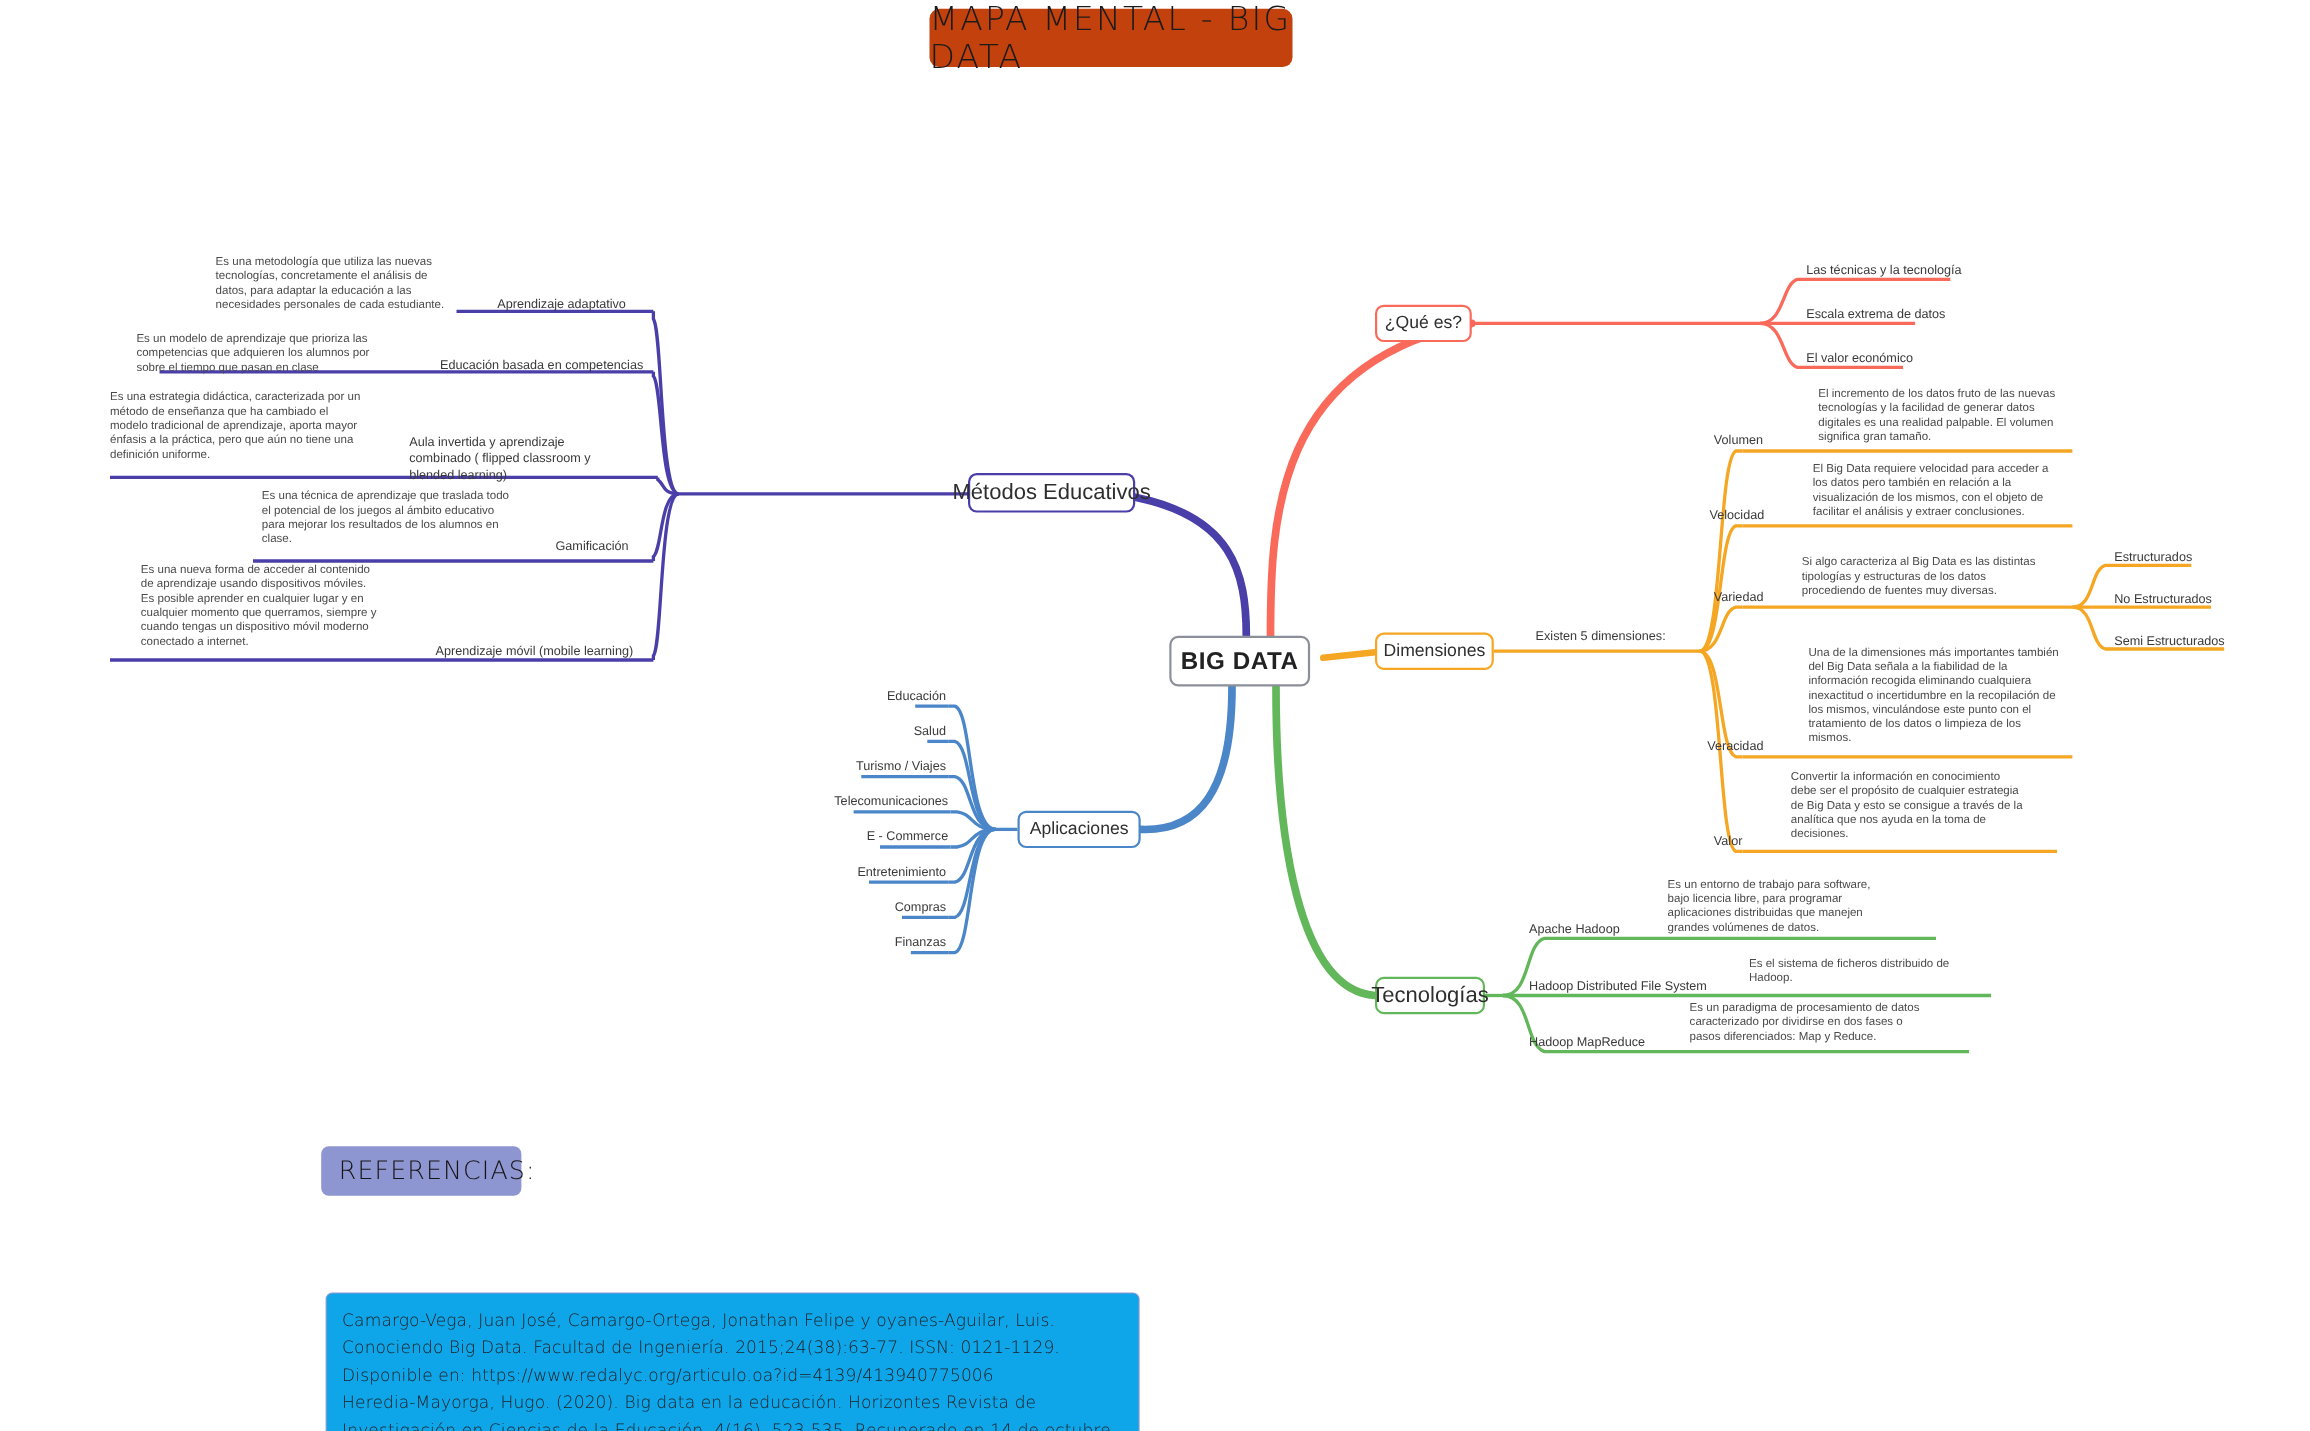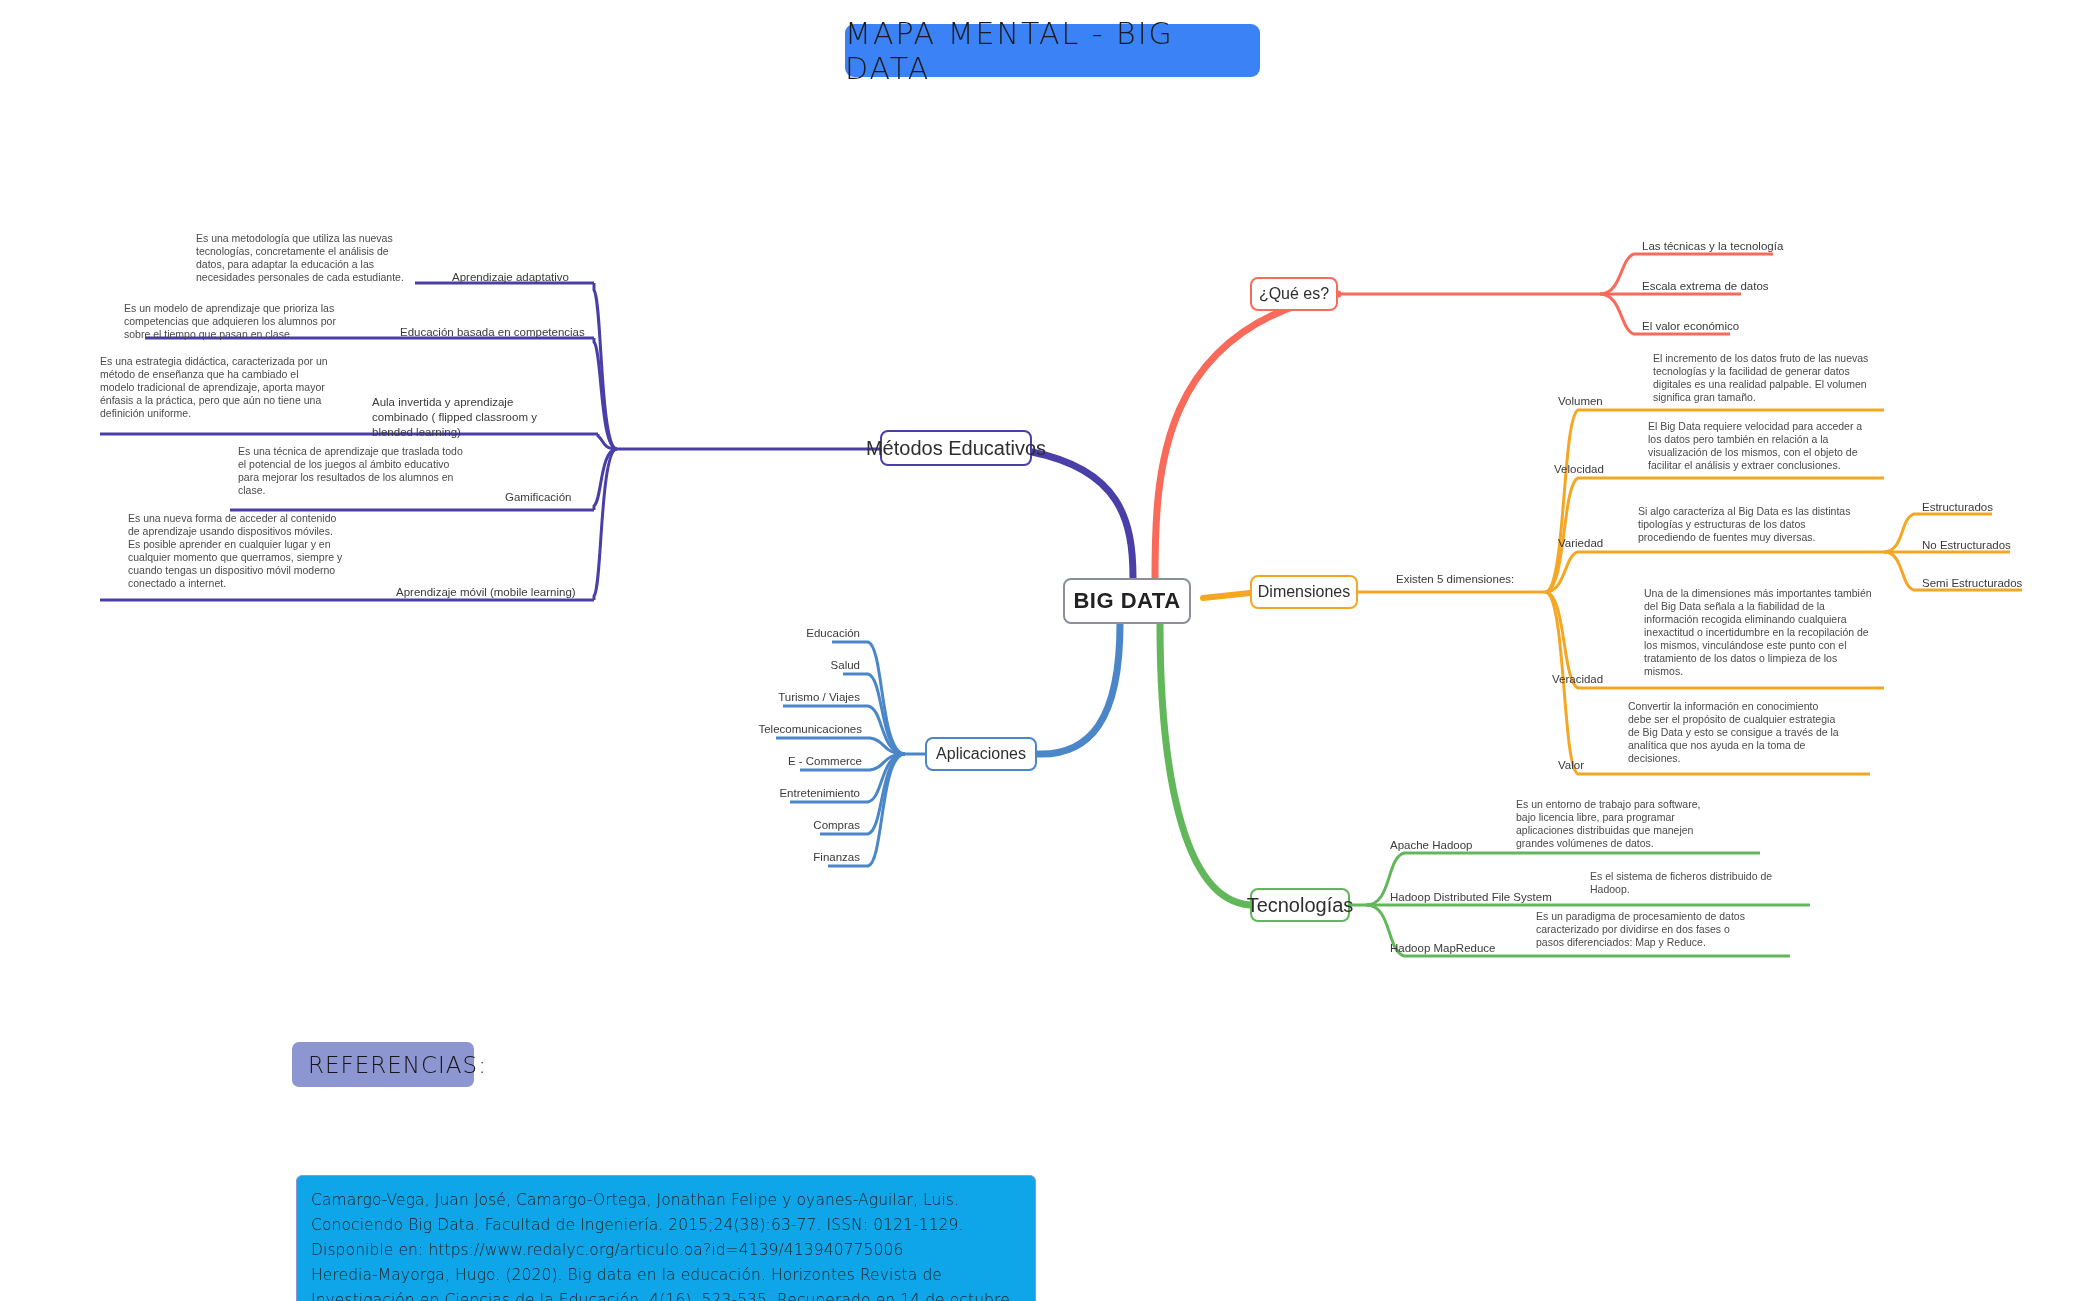--- a/index.html
+++ b/index.html
@@ -19,23 +19,23 @@
     position: absolute;
     left: 0; top: 0;
     width: 2100px;
     height: 1301px;
     pointer-events: none;
   }
   .abs { position: absolute; }
 
   
   #title-banner {
-    left: 845px; top: 24px;
-    width: 415px; height: 53px;
-    background: #3b82f6;
+    left: 845px; top: 8px;
+    width: 330px; height: 53px;
+    background: #c2410c;
     border-radius: 9px;
     display: flex; align-items: center; justify-content: center;
   }
   #title-banner .ttl {
     font-family: "DejaVu Sans", sans-serif;
     font-size: 30px;
     letter-spacing: 2px;
     color: #1b1b1b;
     font-weight: 300;
   }

